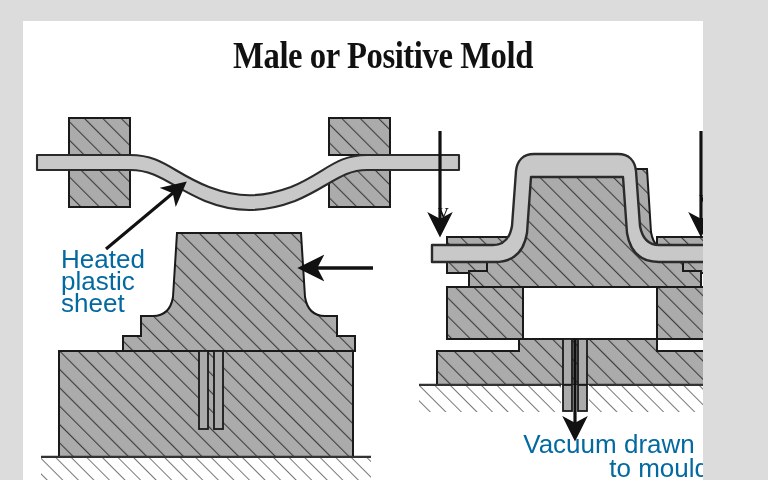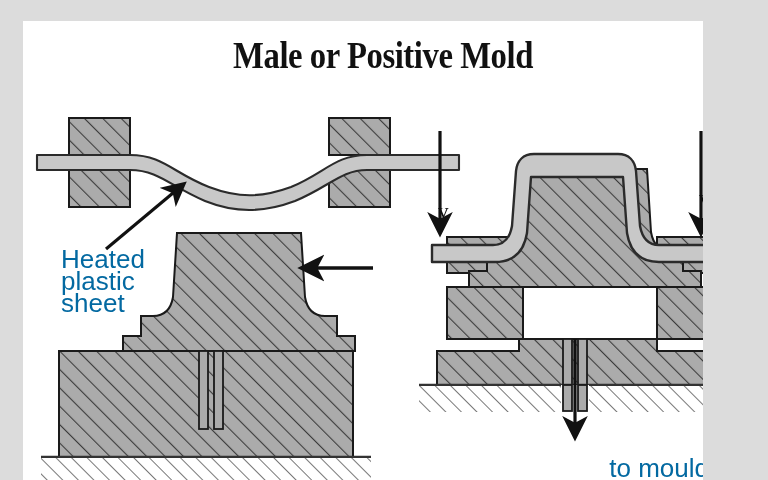--- a/index.html
+++ b/index.html
@@ -165,20 +165,21 @@
         <line x1="678" y1="110" x2="678" y2="198" stroke="#111111" stroke-width="3.2" marker-end="url(#ah)"></line>
         <line x1="552" y1="318" x2="552" y2="402" stroke="#111111" stroke-width="3.2" marker-end="url(#ah)"></line>
       </g>
     </svg>
 
     <div class="lbl" id="lbl-heated">Heated
 plastic
 sheet</div>
 
 
+    <div class="lbl" id="lbl-vacuum">Vacuum drawn</div>
 
     <div class="lbl" id="lbl-vacuum2" style="left:486px; top:436px; width:200px; text-align:right;">to mould</div>
 
     <div class="vlabel" id="v-left">v</div>
 
     <div class="vlabel" id="v-right">v</div>
 
   </div>
 </div>
 

